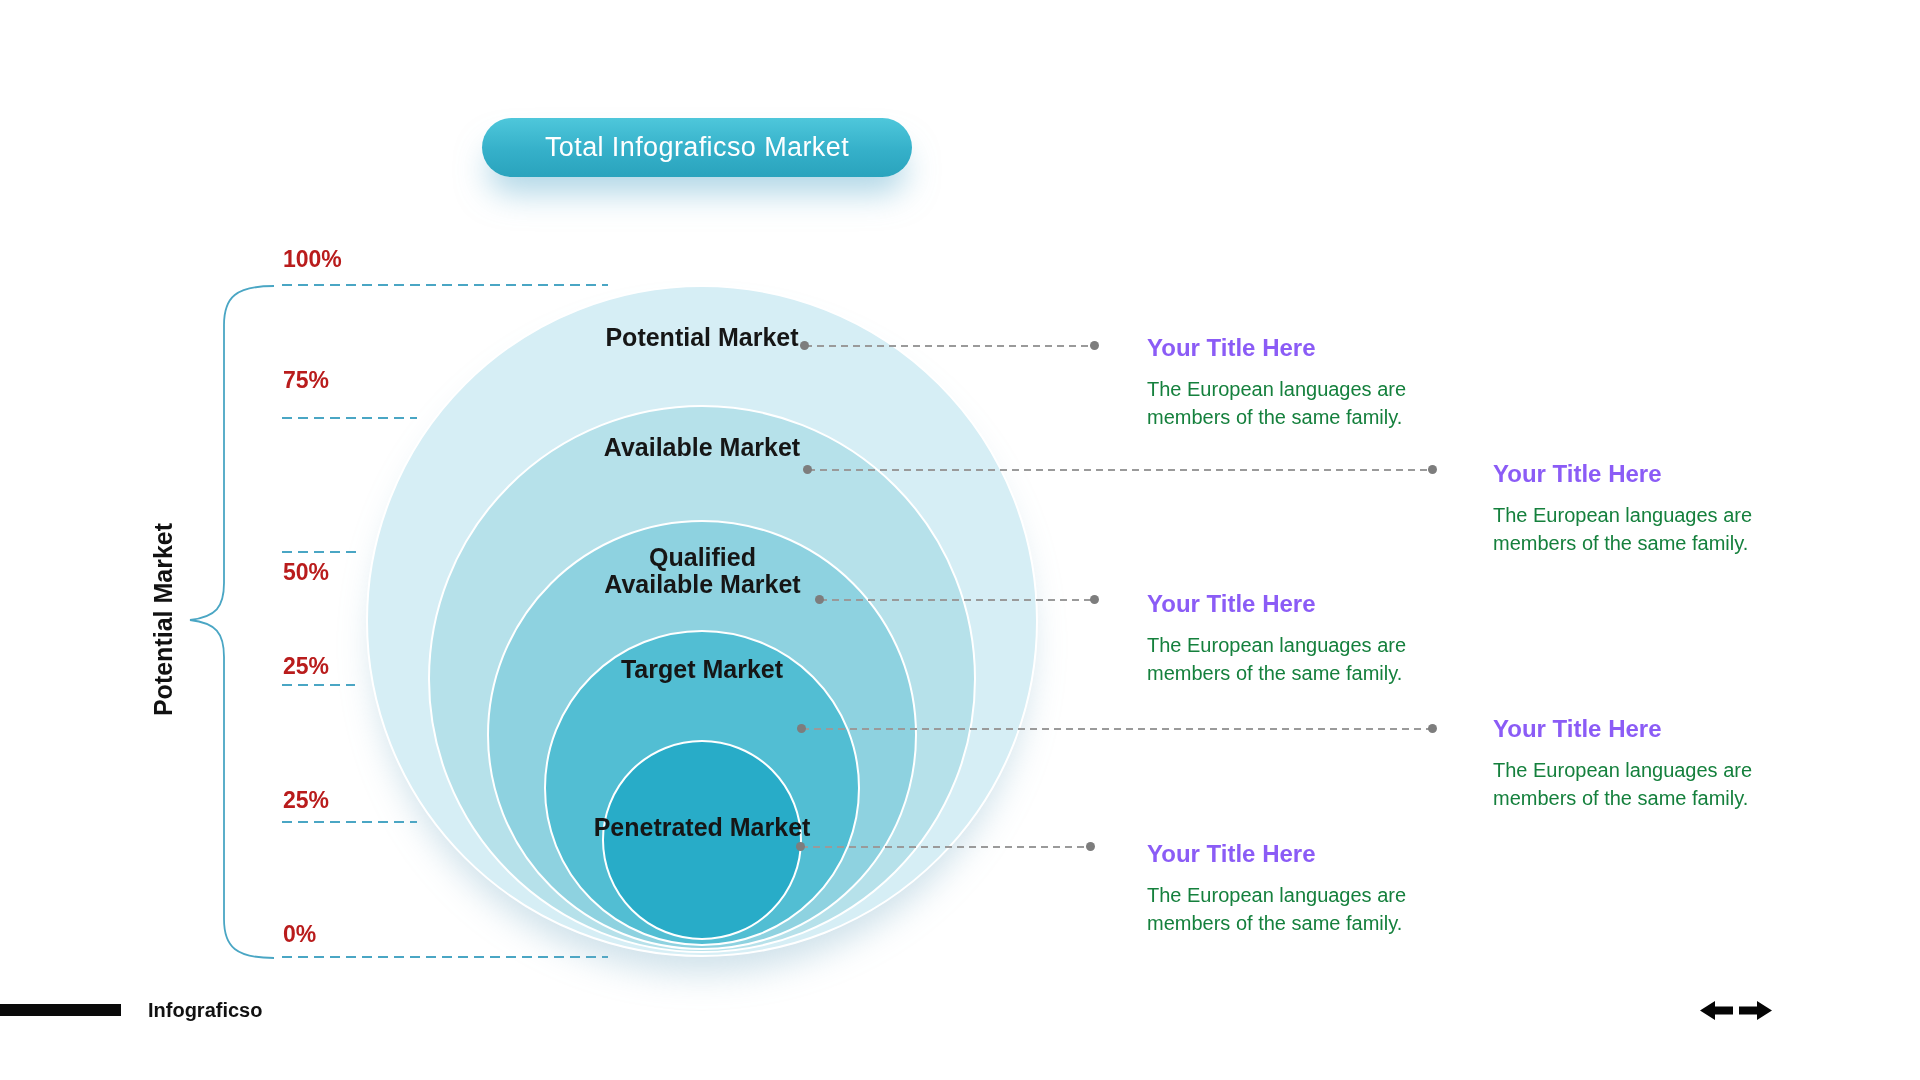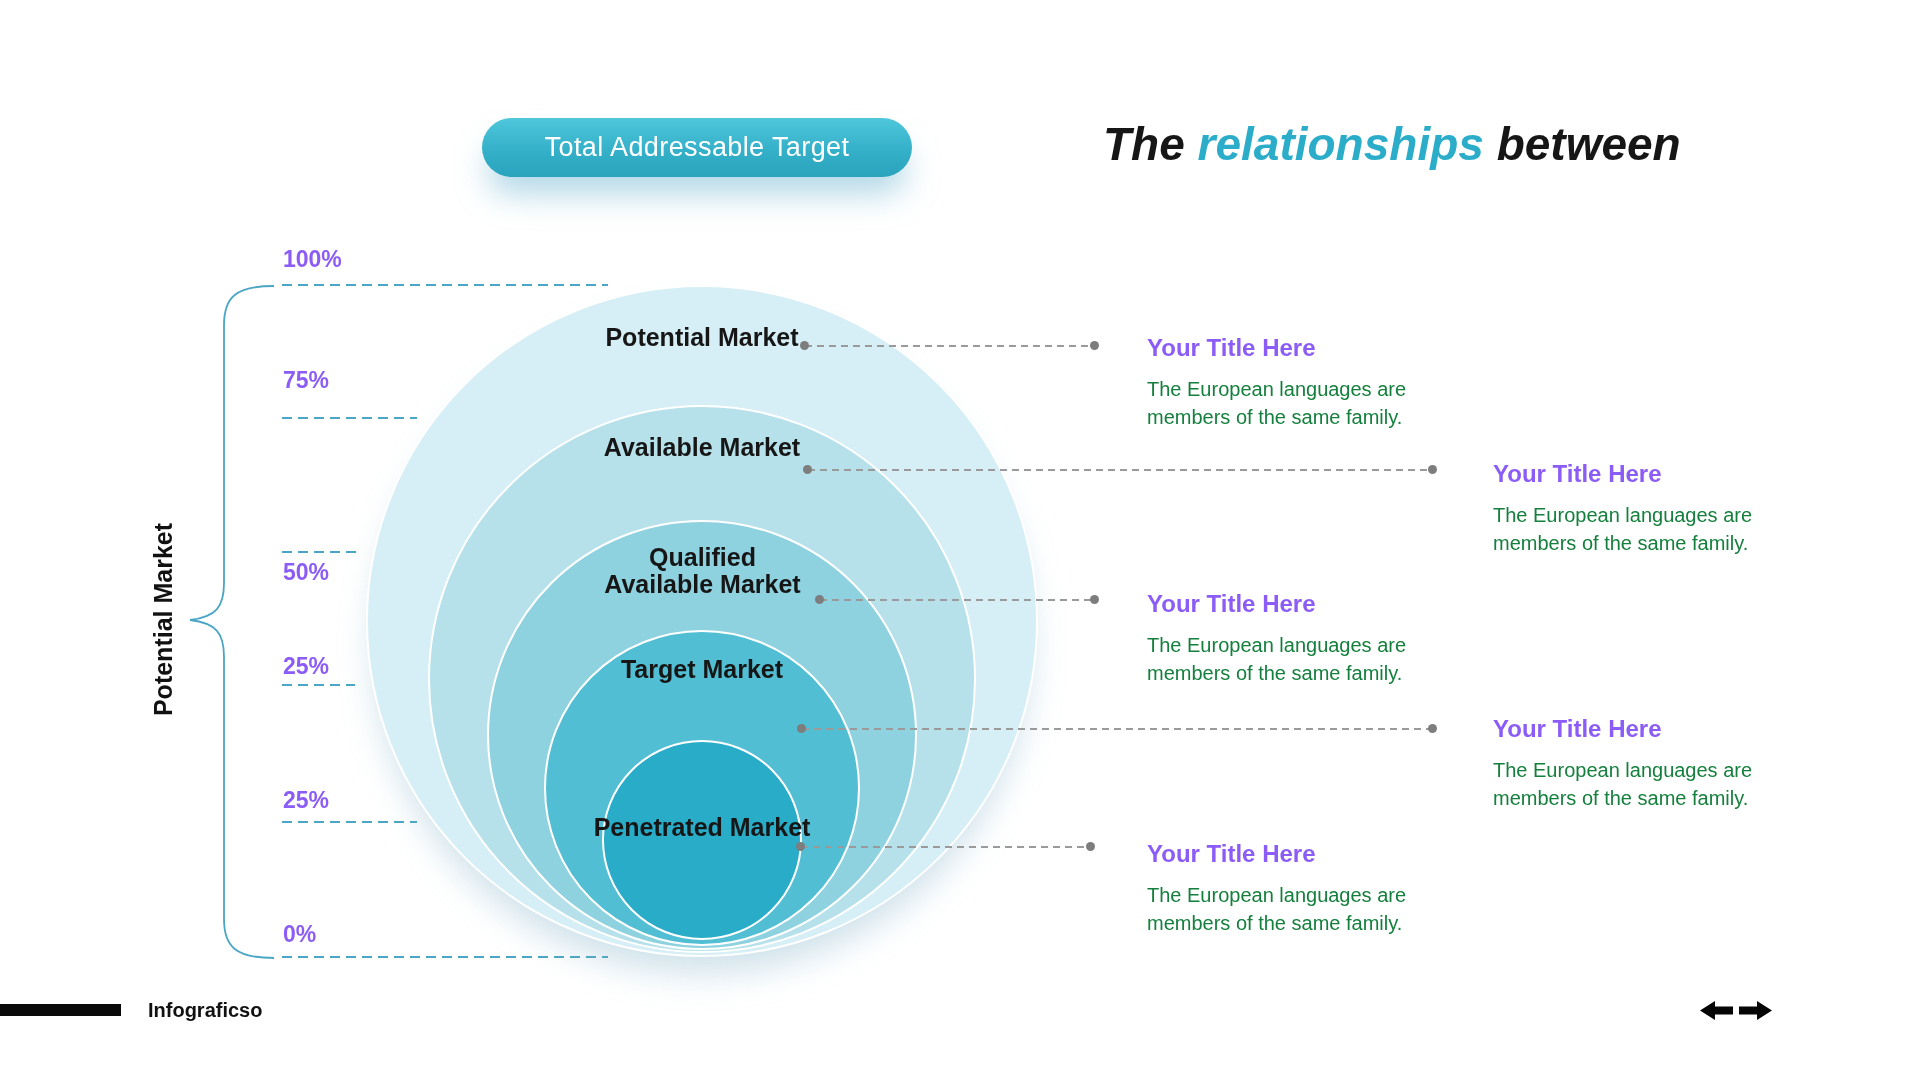--- a/index.html
+++ b/index.html
@@ -22,21 +22,21 @@
   
   .heading {
     position:absolute; left:1103px; top:112px; width:660px;
     font-size:46px; line-height:65px; font-weight:700; font-style:italic;
     color:#161616;
   }
   .heading .hl { color:#2badc9; }
 
   
   .tick-label {
-    position:absolute; font-size:23px; font-weight:700; color:#8b5cf6;
+    position:absolute; font-size:23px; font-weight:700; color:#b91c1c;
   }
   .tick-line {
     position:absolute; height:2px;
     background:repeating-linear-gradient(90deg,#4aa6c4 0 10px,transparent 10px 16px);
   }
   .brace-svg { position:absolute; left:186px; top:283px; }
   .side-label {
     position:absolute; left:28px; top:605px; width:270px; text-align:center;
     font-size:25px; font-weight:700; color:#111111;
     transform:rotate(-90deg); transform-origin:center;
@@ -82,24 +82,23 @@
   .footer-bar { position:absolute; left:0; top:1004px; width:121px; height:12px; background:#0a0a0a; }
   .brand { position:absolute; left:148px; top:999px; font-size:20px; font-weight:700; color:#111111; }
   .nav-arrows { position:absolute; left:1700px; top:1000px; width:72px; height:21px;
                 display:flex; gap:6px; cursor:pointer; }
 </style>
 </head>
 <body>
 
 <div class="canvas">
 
-  <div class="pill">Total Addressable Target</div>
+  <div class="pill">Total Infograficso Market</div>
 
   <div class="heading">
-    <div><span>The</span> <span class="hl">relationships</span> <span>between</span></div>
   </div>
 
   <div class="tick-label" style="left:283px; top:246px;">100%</div>
   <div class="tick-label" style="left:283px; top:367px;">75%</div>
   <div class="tick-label" style="left:283px; top:519px;margin-top:40px;">50%</div>
   <div class="tick-label" style="left:283px; top:653px;">25%</div>
   <div class="tick-label" style="left:283px; top:787px;">25%</div>
   <div class="tick-label" style="left:283px; top:921px;">0%</div>
 
   <div class="tick-line" style="left:282px; top:284px; width:326px;"></div>

